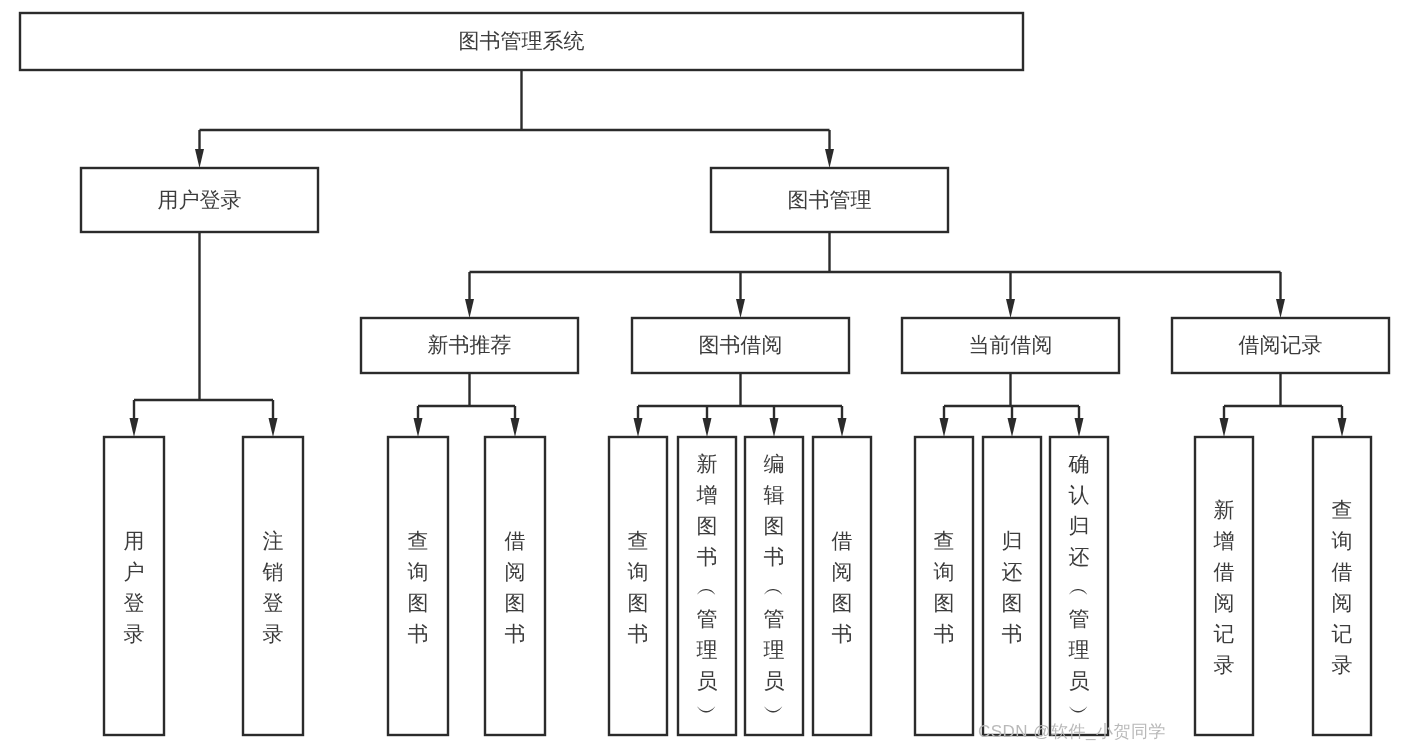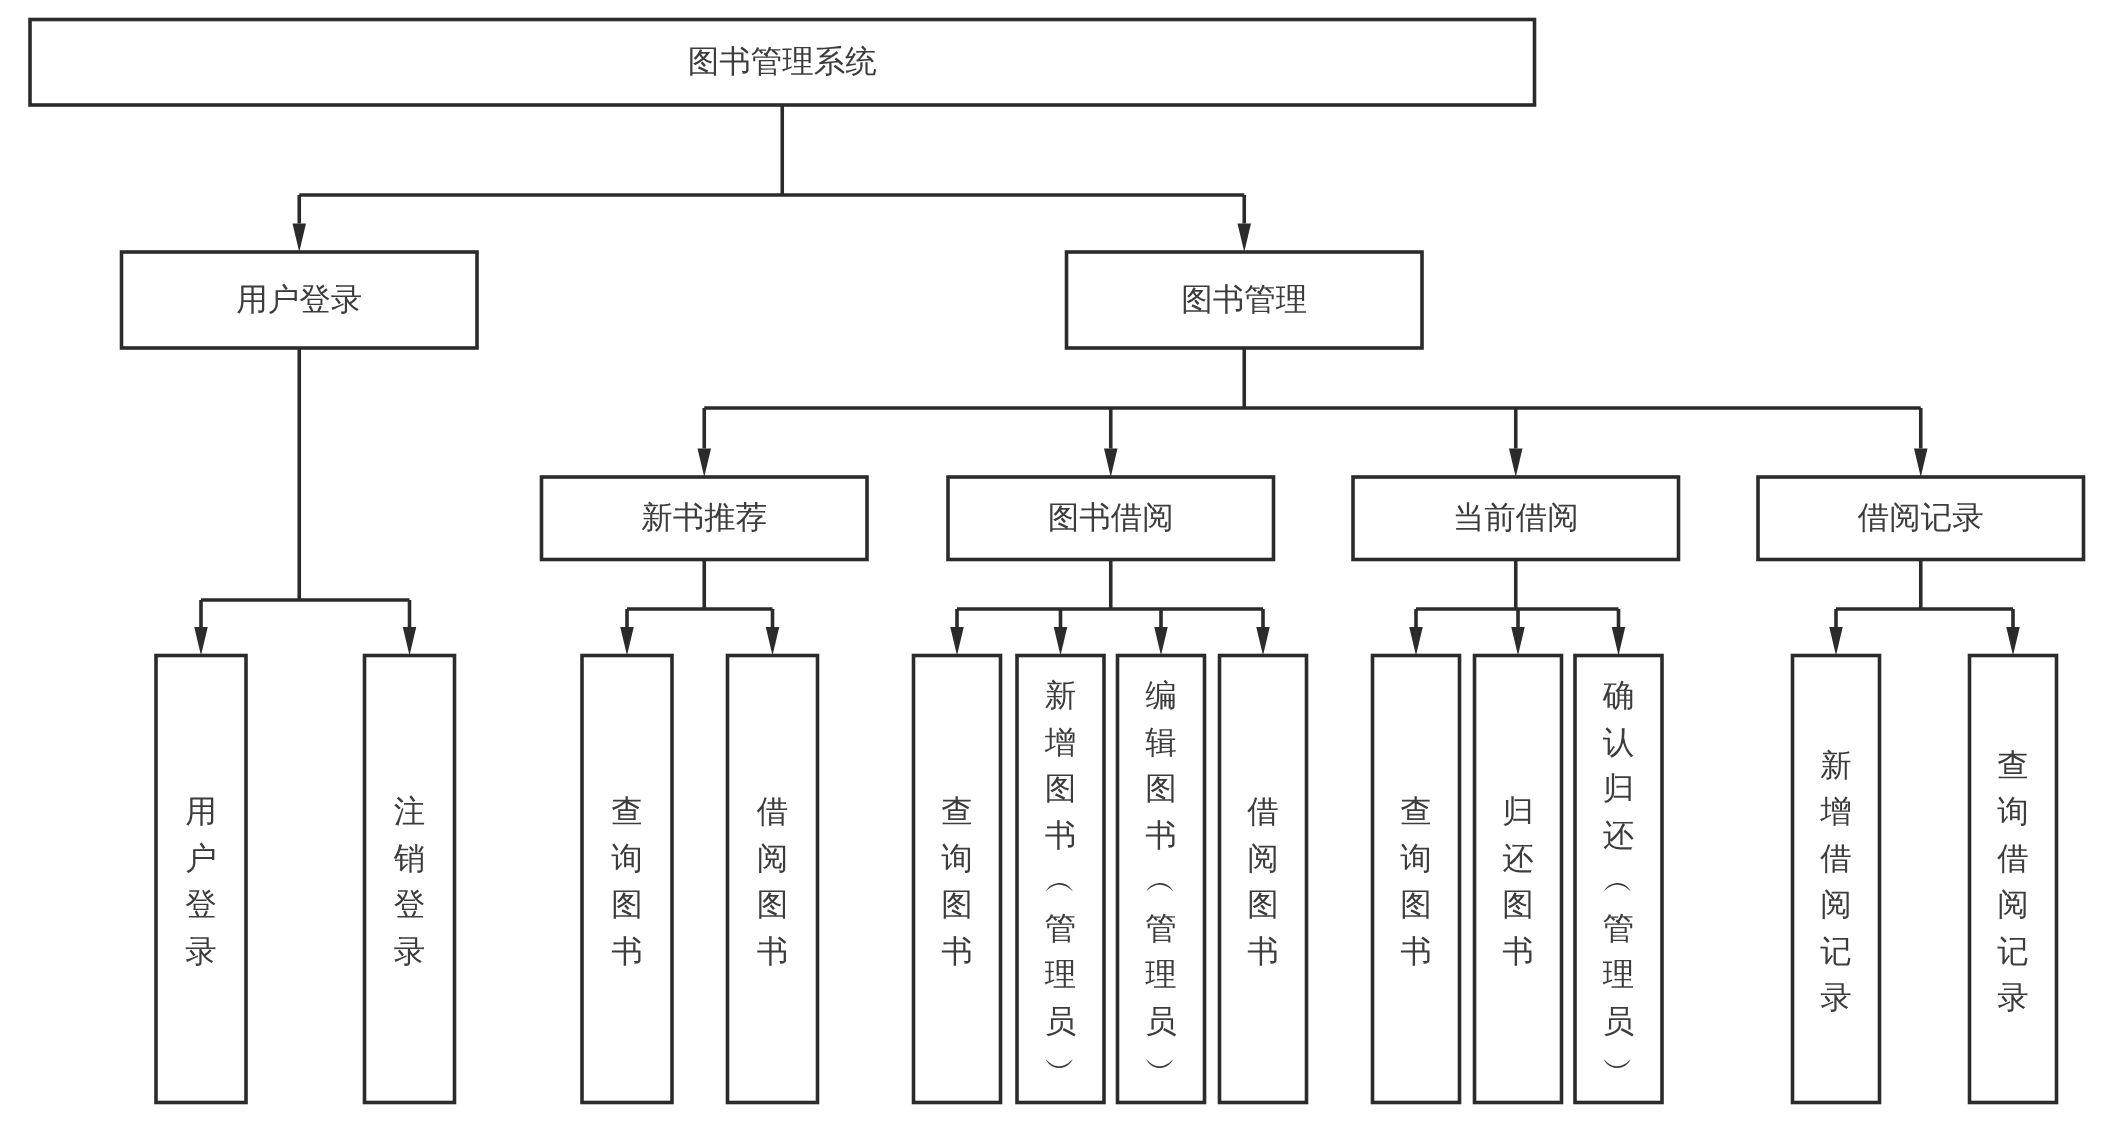--- a/index.html
+++ b/index.html
@@ -202,13 +202,14 @@
         <g>
           <rect x="1195" y="437" width="58" height="298" class="node-box"></rect>
           <text x="1224" y="517.18" class="node-label-v"><tspan x="1224" dy="0">新</tspan><tspan x="1224" dy="31">增</tspan><tspan x="1224" dy="31">借</tspan><tspan x="1224" dy="31">阅</tspan><tspan x="1224" dy="31">记</tspan><tspan x="1224" dy="31">录</tspan></text>
         </g>
         <g>
           <rect x="1313" y="437" width="58" height="298" class="node-box"></rect>
           <text x="1342" y="517.18" class="node-label-v"><tspan x="1342" dy="0">查</tspan><tspan x="1342" dy="31">询</tspan><tspan x="1342" dy="31">借</tspan><tspan x="1342" dy="31">阅</tspan><tspan x="1342" dy="31">记</tspan><tspan x="1342" dy="31">录</tspan></text>
         </g>
       </g>
   </svg>
+  <div class="watermark">CSDN @软件_小贺同学</div>
 </div>
 
 </body></html>

